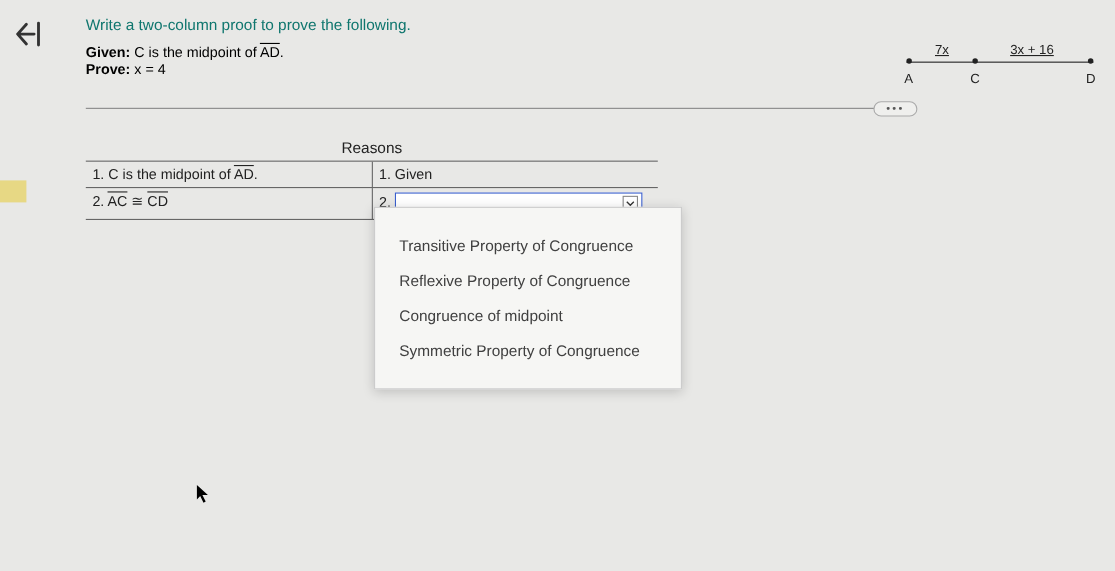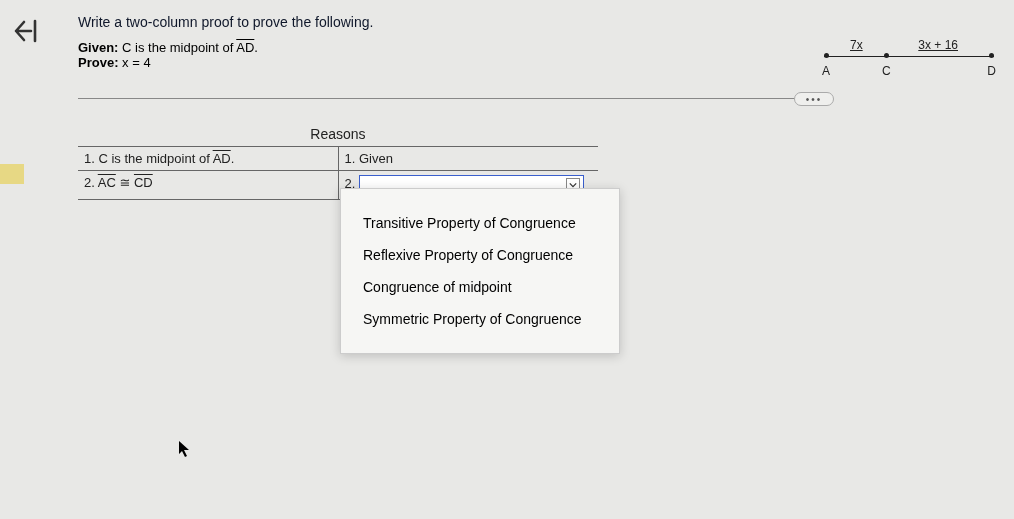--- a/index.html
+++ b/index.html
@@ -18,21 +18,21 @@
     left: 14px;
     cursor: pointer;
   }
   .back-btn svg { display: block; }
   .content {
     position: absolute;
     left: 78px;
     top: 14px;
     right: 20px;
   }
-  .title { font-size: 14px; color: #0f172a; margin-bottom: 10px; }
+  .title { font-size: 14px; color: #0f766e; margin-bottom: 10px; }
   .given-prove { font-size: 13px; color: #000000; }
   .given-prove .label { font-weight: bold; }
   .overline { text-decoration: overline; }
   .divider {
     position: absolute;
     left: 78px;
     right: 200px;
     top: 98px;
     height: 1px;
     background: #888;
@@ -108,21 +108,21 @@
     top: 188px;
     width: 280px;
     background: #f6f6f4;
     border:1px solid #ccc;
     box-shadow: 0 2px 10px rgba(0,0,0,0.18);
     padding: 18px 0;
   }
   .opt {
     padding: 8px 22px;
     font-size: 14px;
-    color:#000000;
+    color:#404040;
     cursor:pointer;
   }
 
   
   .edge-mark {
     position:absolute;
     left:0; top:164px;
     width:24px; height:20px;
     background:#e7d884;
   }

